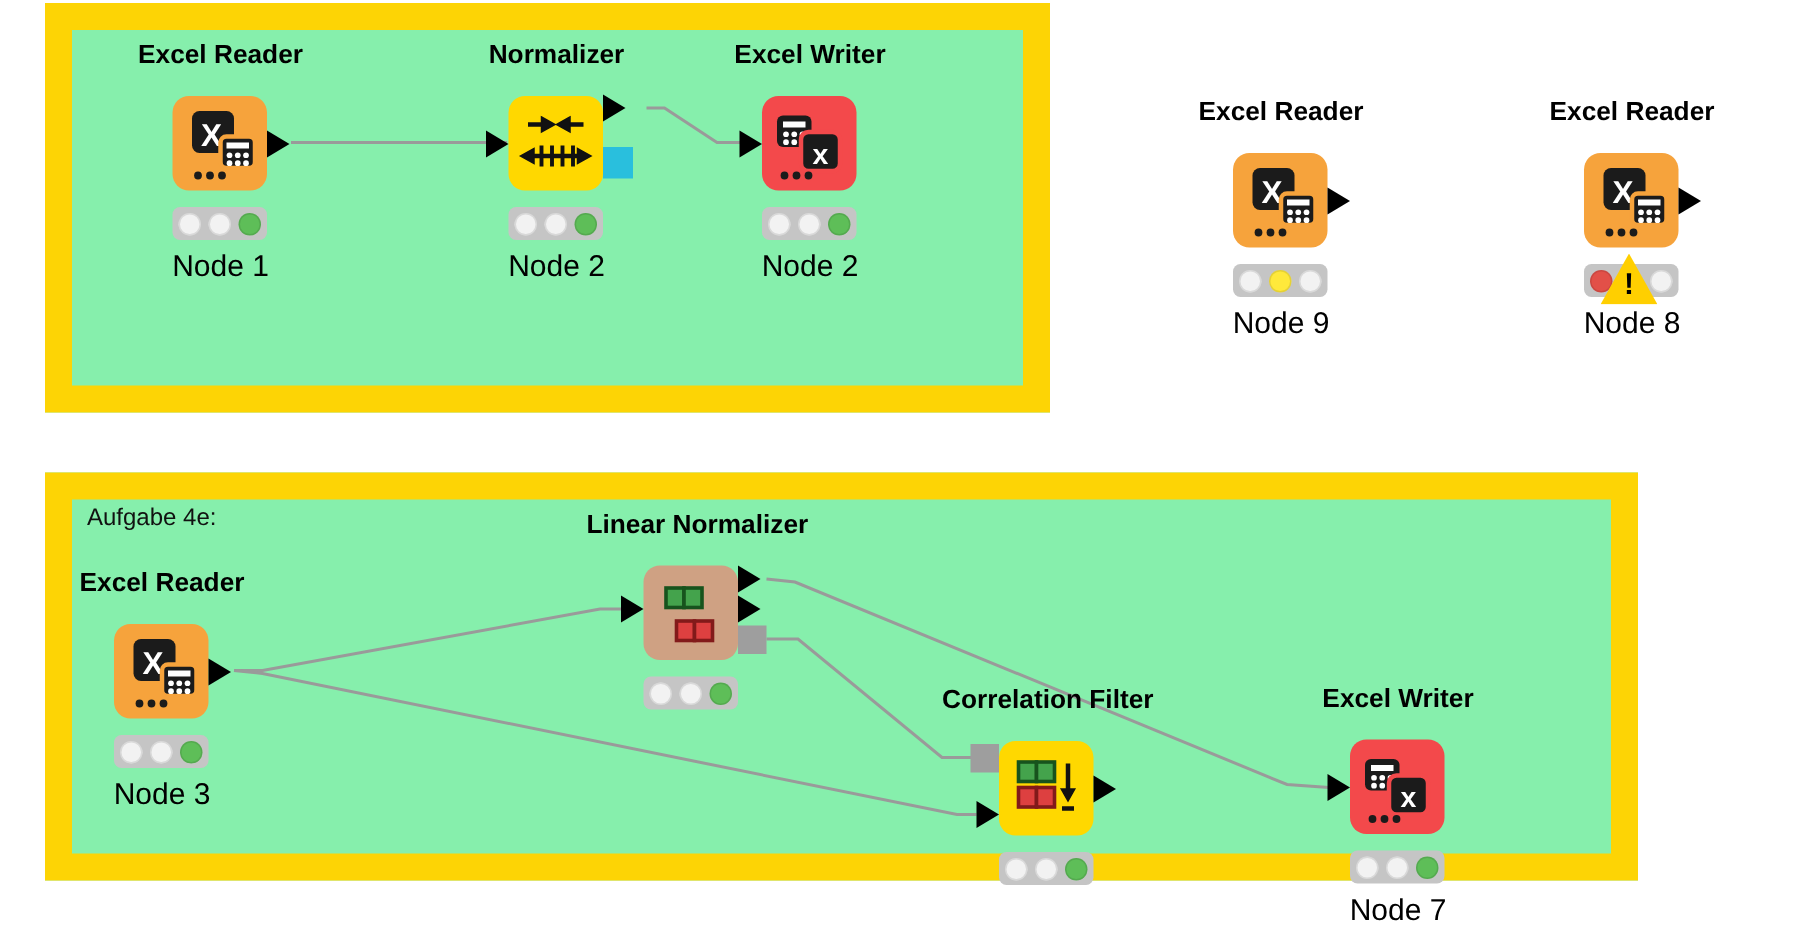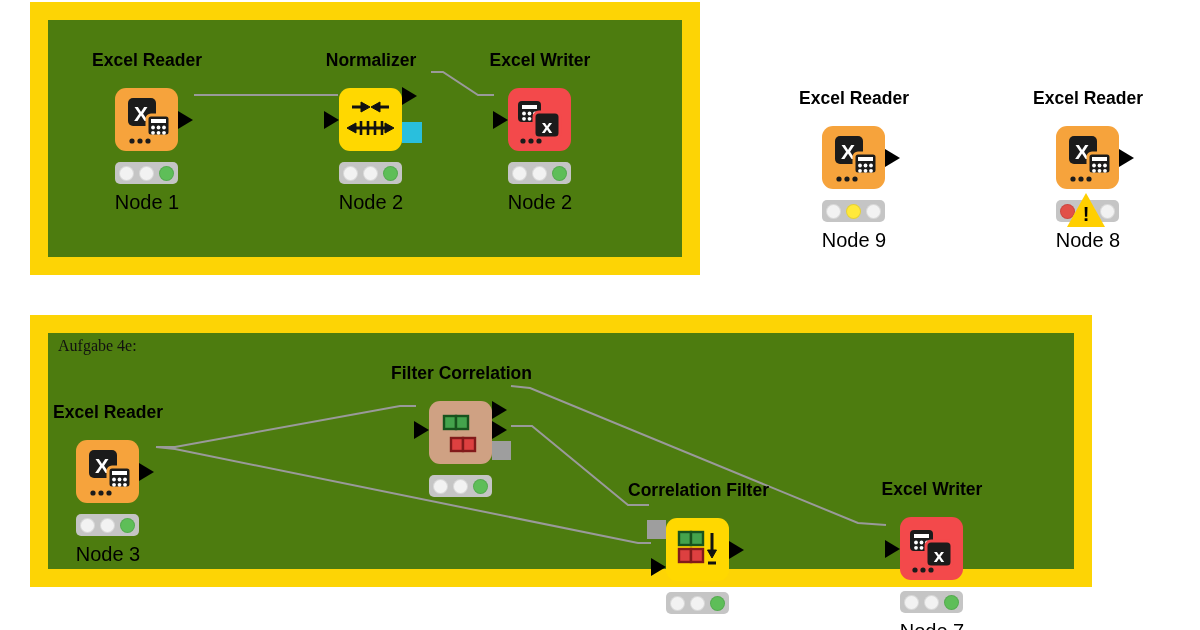--- a/index.html
+++ b/index.html
@@ -1,28 +1,28 @@
 <!DOCTYPE html>
 <html><head>
 <meta charset="utf-8">
 <style>
   html,body{margin:0;padding:0;}
   body{
     width:1200px;height:630px;position:relative;overflow:hidden;
     background:#ffffff;font-family:"Liberation Sans",sans-serif;
   }
   
-  .frame{position:absolute;border:18px solid #fdd405;box-sizing:border-box;background:#4d7c0f;z-index:0;font-family:Liberation Serif, serif;}
+  .frame{position:absolute;border:18px solid #fdd405;box-sizing:border-box;background:#86efac;z-index:0;}
   #frame1{left:30px;top:2px;width:670px;height:273px;}
   #frame2{left:30px;top:315px;width:1062px;height:272px;}
   .frame-label{position:absolute;left:10px;top:4px;font-size:16px;color:#111;}
   
   #wires{position:absolute;left:0;top:0;width:1200px;height:630px;z-index:1;}
   
-  .node{position:absolute;width:140px;height:170px;z-index:2;margin-top:24px;}
+  .node{position:absolute;width:140px;height:170px;z-index:2;}
   .ntitle{position:absolute;top:0;left:0;width:100%;text-align:center;
           font-size:17.5px;font-weight:bold;color:#000;white-space:nowrap;}
   .nicon{position:absolute;top:38px;left:38px;width:63px;height:63px;border-radius:11px;}
   .c-orange{background:#f6a33c;}
   .c-yellow{background:#ffd800;}
   .c-red{background:#f3494b;}
   .c-tan{background:#cfa183;}
   .nicon svg{position:absolute;left:0;top:0;}
   .halo-orange{stroke:#f6a33c;stroke-width:3px;}
   .halo-red{stroke:#f3494b;stroke-width:3px;}
@@ -233,21 +233,21 @@
   </div>
   <div class="tl">
     <i style="background: rgb(242, 242, 242);"></i>
     <i style="background: rgb(242, 242, 242);"></i>
     <i style="background: rgb(94, 190, 88);"></i>
   </div>
   <div class="nlabel">Node 3</div>
 </div>
 
 <div class="node" id="n5">
-  <div class="ntitle">Filter Correlation</div>
+  <div class="ntitle">Linear Normalizer</div>
   <div class="nicon c-tan">
     <svg width="63" height="63" viewBox="0 0 63 63">
       <rect x="15" y="15" width="12" height="13" fill="#44a34c" stroke="#17531d" stroke-width="2.4"></rect>
       <rect x="27" y="15" width="12" height="13" fill="#44a34c" stroke="#17531d" stroke-width="2.4"></rect>
       <rect x="22" y="37" width="12" height="13" fill="#dd4040" stroke="#821a1a" stroke-width="2.4"></rect>
       <rect x="34" y="37" width="12" height="13" fill="#dd4040" stroke="#821a1a" stroke-width="2.4"></rect>
     </svg>
     <span class="tri-in" style="top:20px;"></span>
     <span class="tri-out" style="top:0;"></span>
     <span class="tri-out" style="top:20px;"></span>

